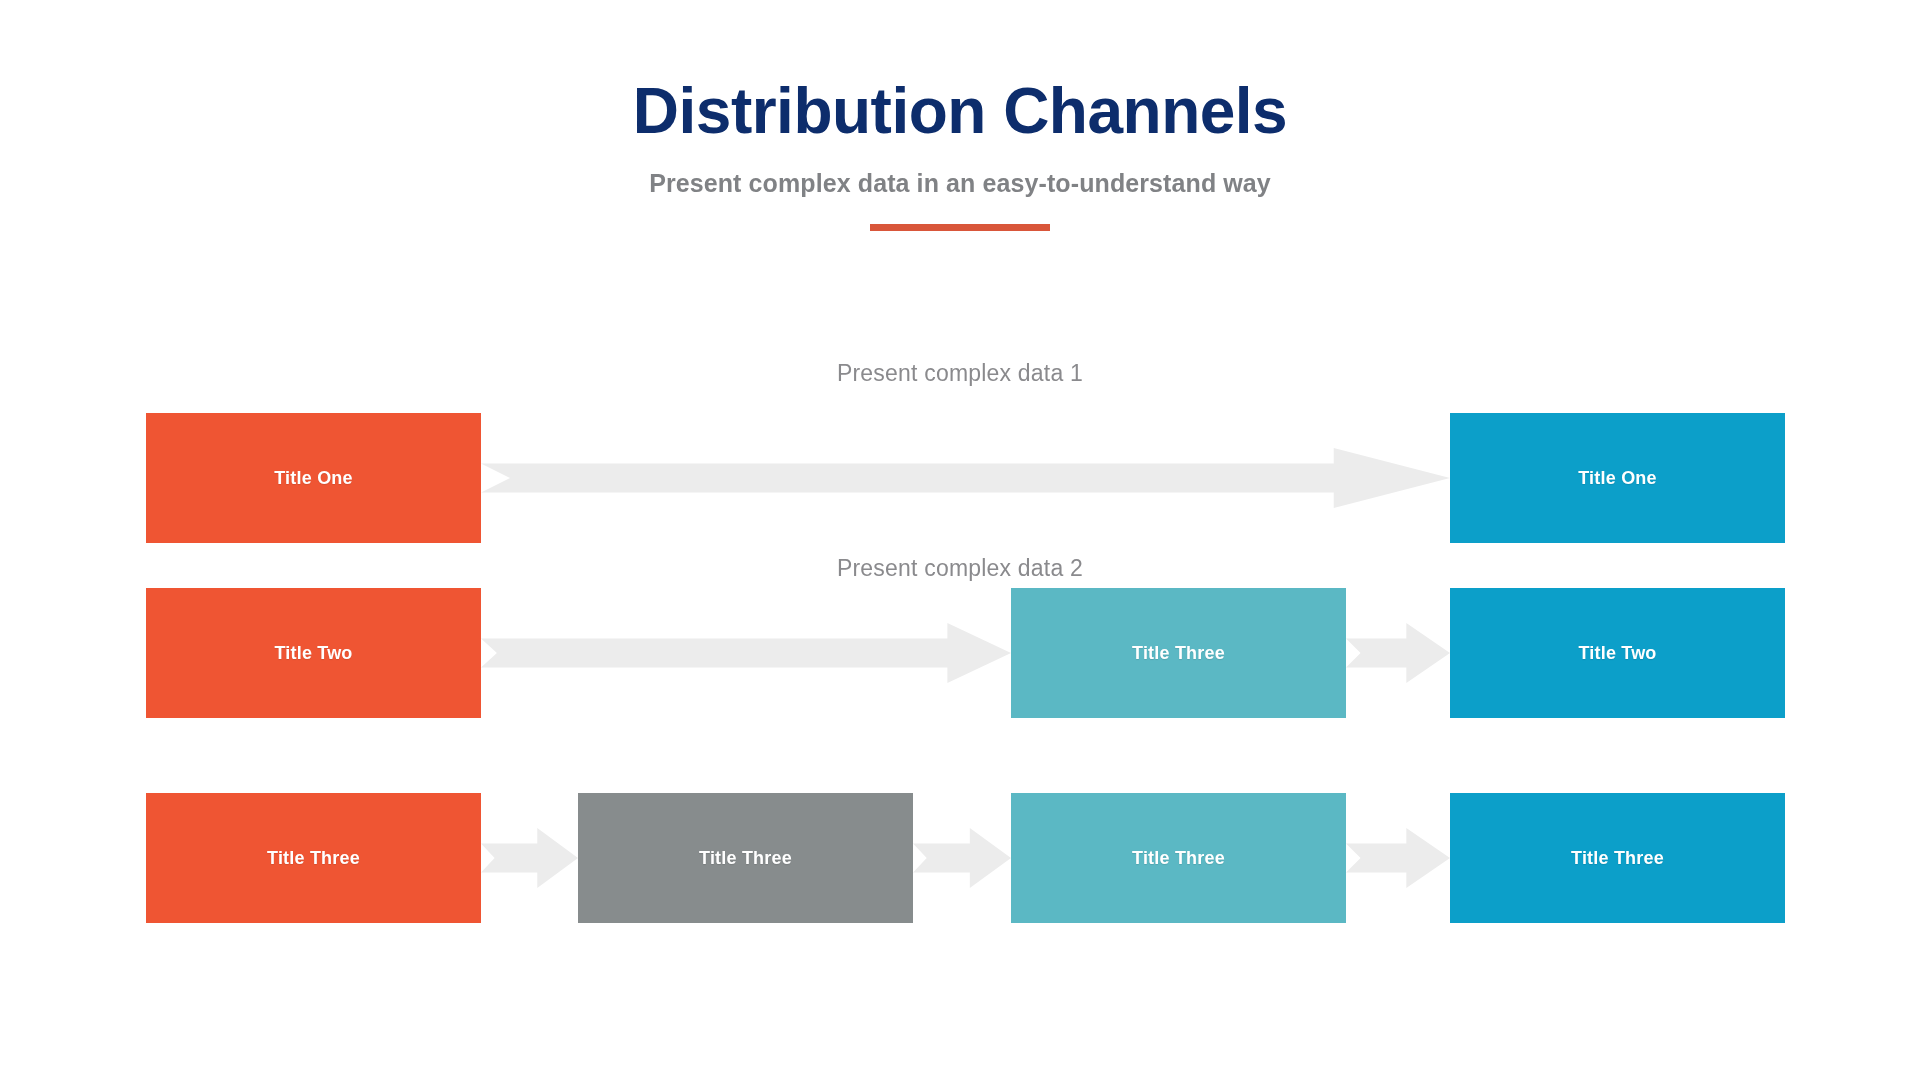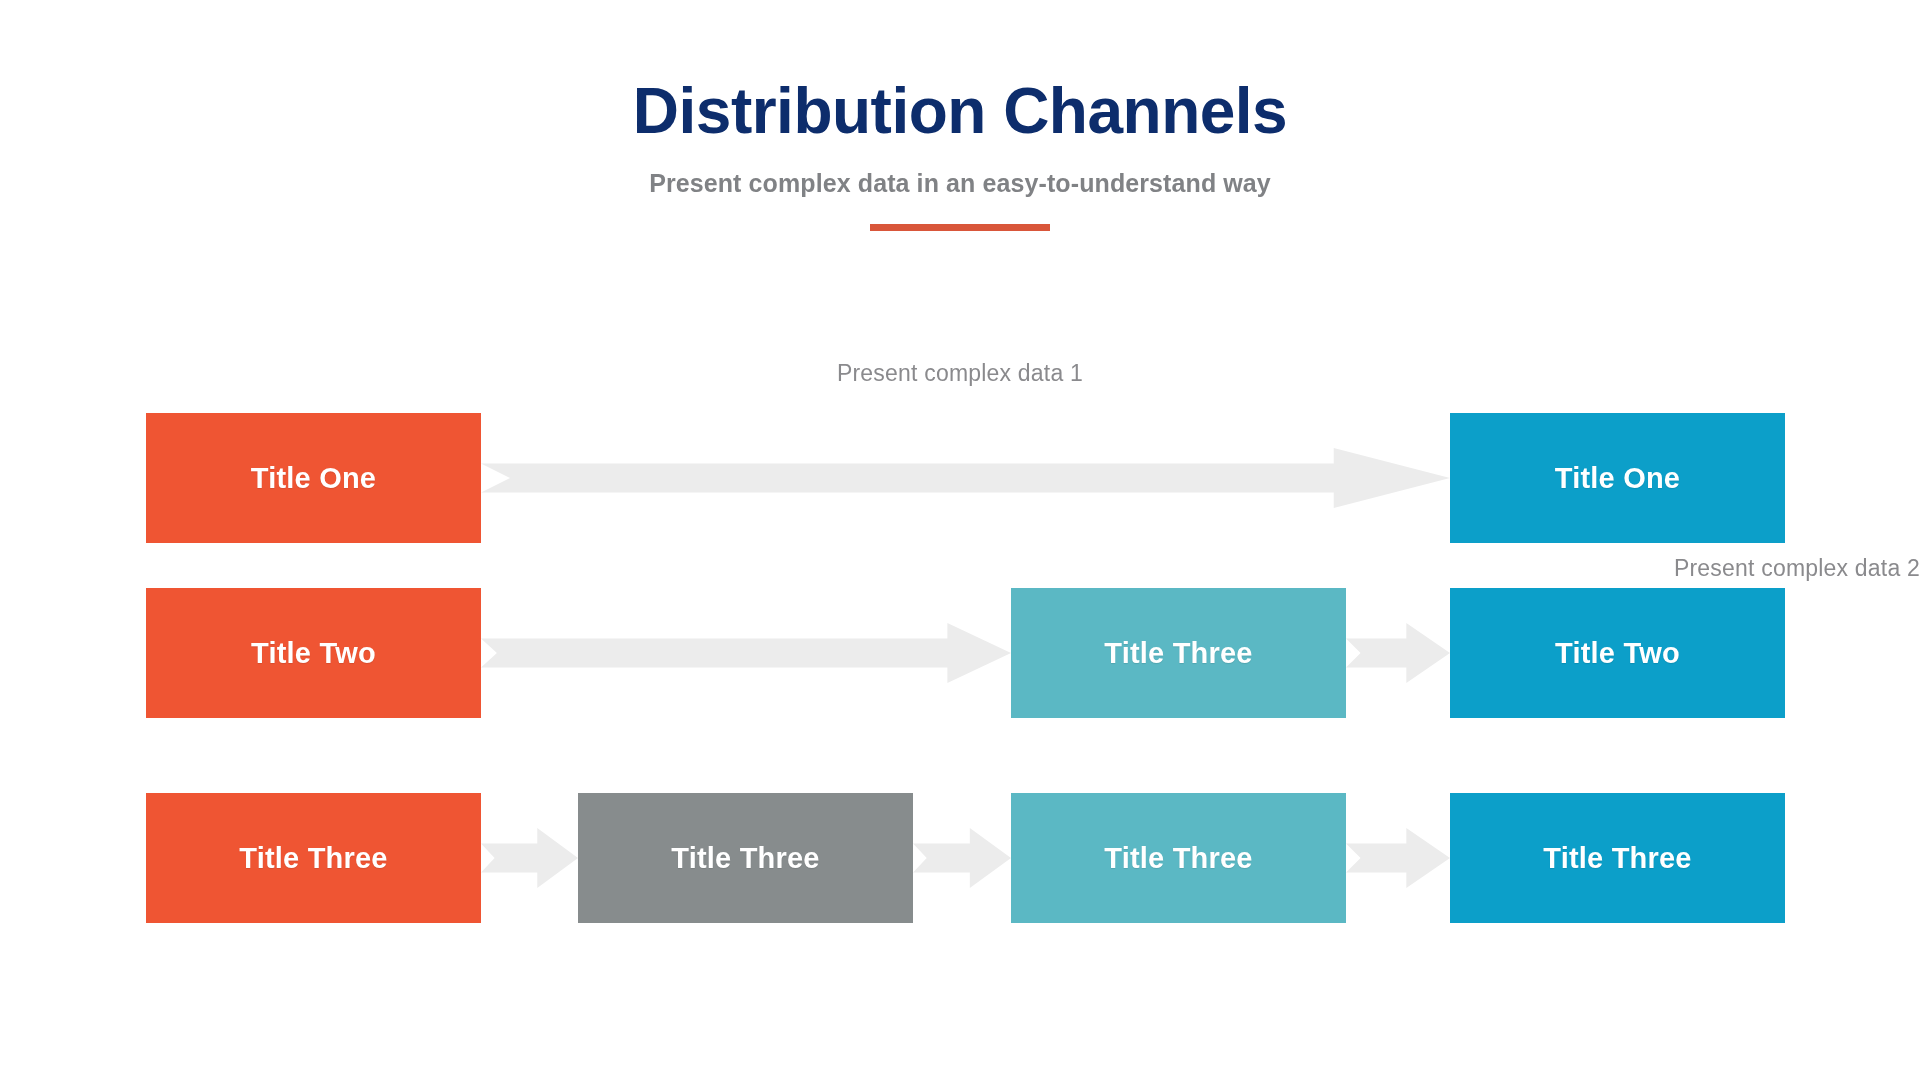--- a/index.html
+++ b/index.html
@@ -82,21 +82,21 @@
     white-space: nowrap;
   }
 
   
   .flow-box {
     position: absolute;
     display: flex;
     align-items: center;
     justify-content: center;
     color: #ffffff;
-    font-size: 29px;
+    font-size: 18px;
     font-weight: bold;
     letter-spacing: 0.2px;
     font-family: "Liberation Sans", sans-serif;
     text-shadow: 0 1px 1px rgba(0,0,0,0.10);
   }
 
   .c-orange { background: #EF5533; }
   .c-blue   { background: #0C9FC9; }
   .c-teal   { background: #5BB8C4; }
   .c-gray   { background: #878C8D; }
@@ -148,21 +148,21 @@
       <div class="row-label" style="top:0px;">Present complex data 1</div>
 
       <div class="flow-box c-orange" style="left: 146px; top: 53px; width: 335px; height: 130px; background: rgb(239, 85, 51);">Title One</div>
 
       <div class="flow-arrow arrow-long" style="left: 481px; top: 88px; width: 969px; height: 60px; background: rgb(236, 236, 236);"></div>
 
       <div class="flow-box c-blue" style="left: 1450px; top: 53px; width: 335px; height: 130px; background: rgb(12, 159, 201);">Title One</div>
     </div>
 
     <div class="flow-row" style="top:195px;height:200px;">
-      <div class="row-label" style="top:0px;text-align:right;">Present complex data 2</div>
+      <div class="row-label" style="top:0px;">Present complex data 2</div>
 
       <div class="flow-box c-orange" style="left: 146px; top: 33px; width: 335px; height: 130px; background: rgb(239, 85, 51);">Title Two</div>
 
       <div class="flow-arrow arrow-long" style="left: 481px; top: 68px; width: 530px; height: 60px; background: rgb(236, 236, 236);"></div>
 
       <div class="flow-box c-teal" style="left: 1011px; top: 33px; width: 335px; height: 130px; background: rgb(91, 184, 196);">Title Three</div>
 
       <div class="flow-arrow arrow-short" style="left: 1346px; top: 68px; width: 104px; height: 60px; background: rgb(236, 236, 236);"></div>
 
       <div class="flow-box c-blue" style="left: 1450px; top: 33px; width: 335px; height: 130px; background: rgb(12, 159, 201);">Title Two</div>

